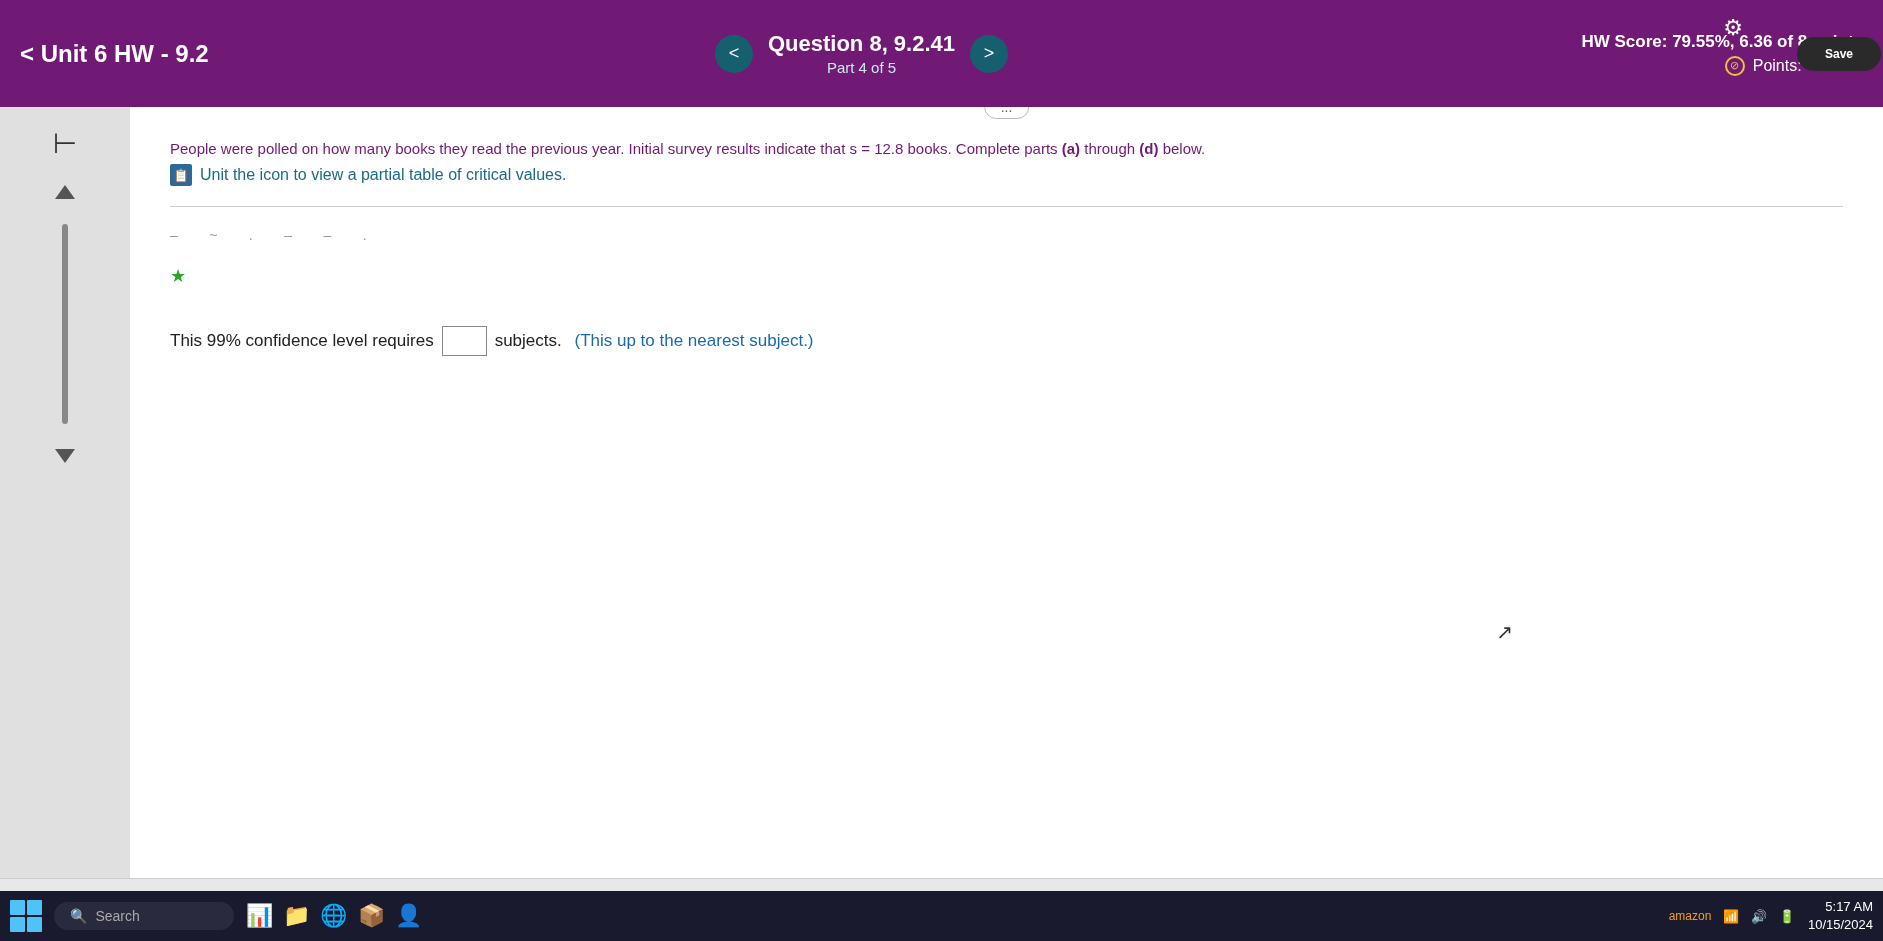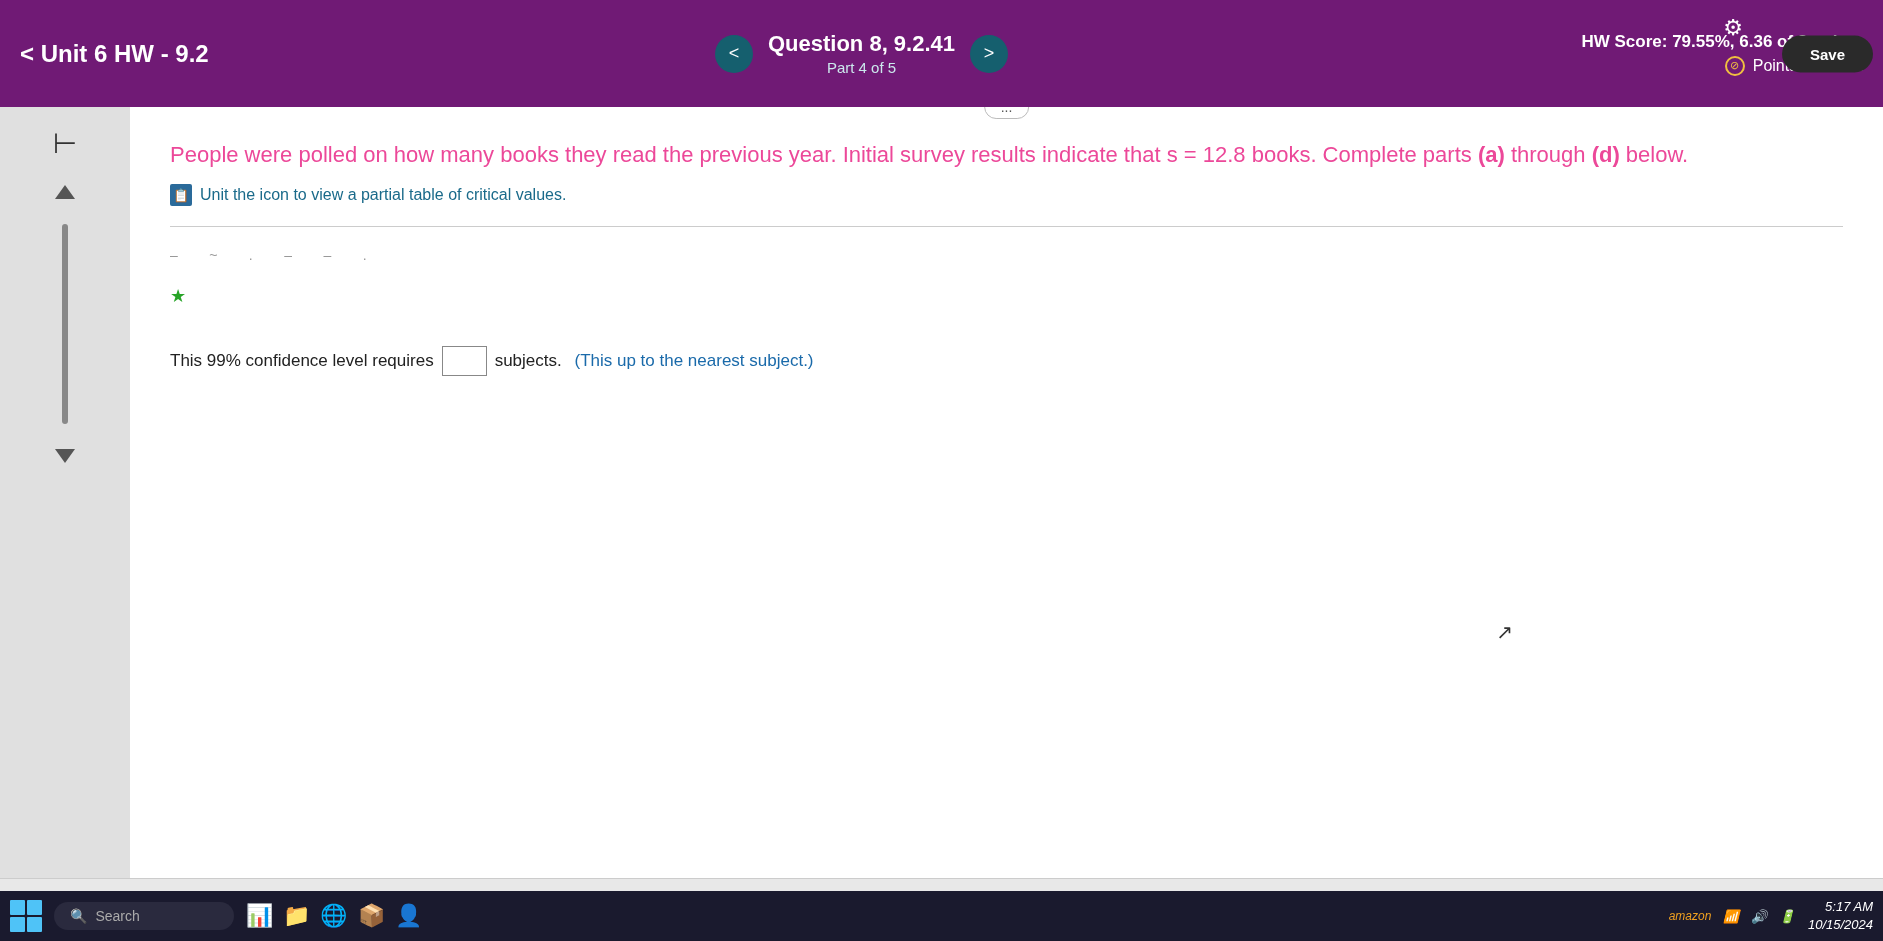--- a/index.html
+++ b/index.html
@@ -79,29 +79,29 @@
       border: 2px solid #f0c040;
       display: inline-flex;
       align-items: center;
       justify-content: center;
       font-size: 11px;
       color: #f0c040;
       position: relative;
     }
     .save-btn {
       position: absolute;
-      right: 10px;
+      right: 2px;
       top: 50%;
       transform: translateY(-50%);
       background: #2a2a2a;
       color: white;
       border: none;
       border-radius: 20px;
       padding: 10px 28px;
-      font-size: 15px;
+      font-size: 12px;
       cursor: pointer;
       font-weight: bold;
     }
     .gear-icon {
       position: absolute;
       top: 15px;
       right: 140px;
       color: white;
       font-size: 22px;
       cursor: pointer;
@@ -158,24 +158,24 @@
     
     .content-area {
       flex: 1;
       background: white;
       padding: 30px 40px;
       overflow-y: auto;
       position: relative;
     }
 
     .problem-text {
-      font-size: 22px;
+      font-size: 15px;
       line-height: 1.6;
-      color: #ec4899;
-      margin-bottom: 12px;
+      color: #701a75;
+      margin-bottom: 3px;
     }
     .problem-text strong {
       font-weight: bold;
     }
     .icon-link {
       display: flex;
       align-items: center;
       gap: 8px;
       color: #1a6a8a;
       font-size: 16px;
@@ -364,21 +364,20 @@
       gap: 8px;
       cursor: text;
     }
     .taskbar-spacer { flex: 1; }
     .system-tray {
       display: flex;
       align-items: center;
       gap: 12px;
       color: white;
       font-size: 13px;
-      font-style: italic;
     }
     .time-display {
       text-align: right;
       color: white;
       font-size: 13px;
       line-height: 1.4;
     }
 
     .cursor-arrow {
       position: absolute;

